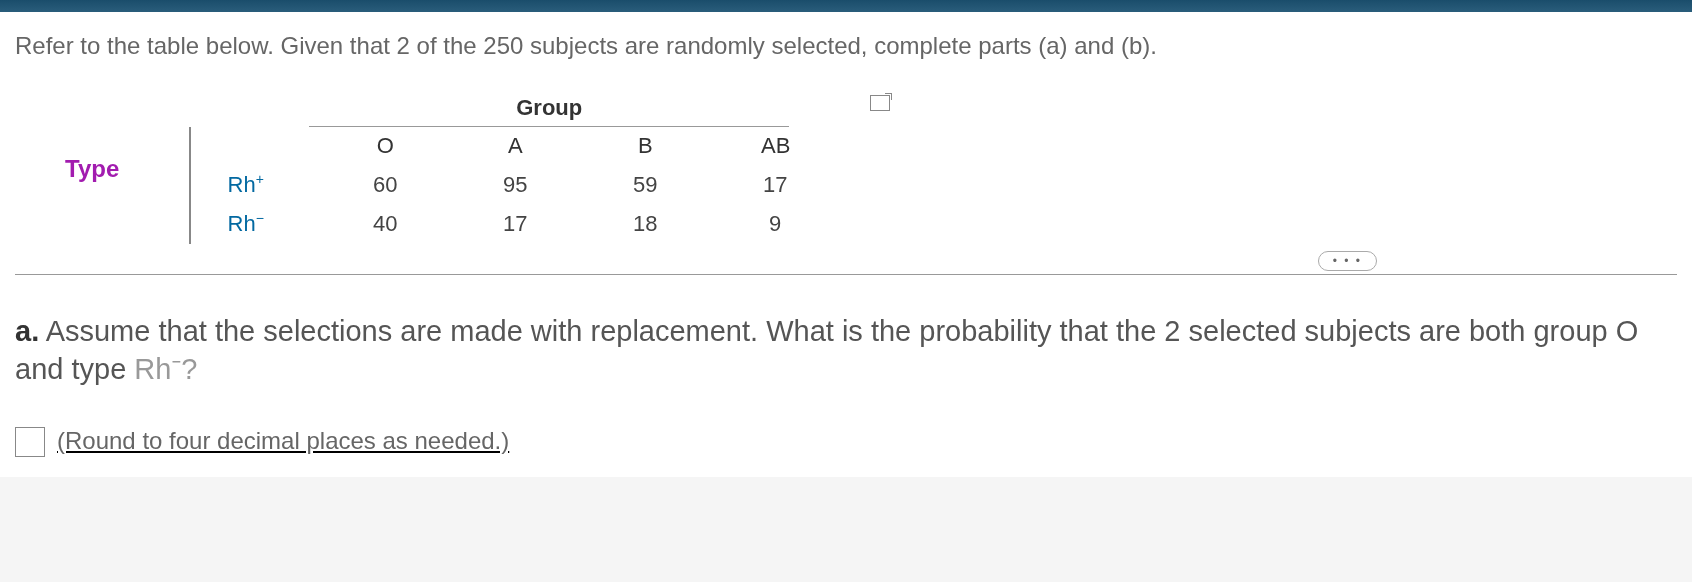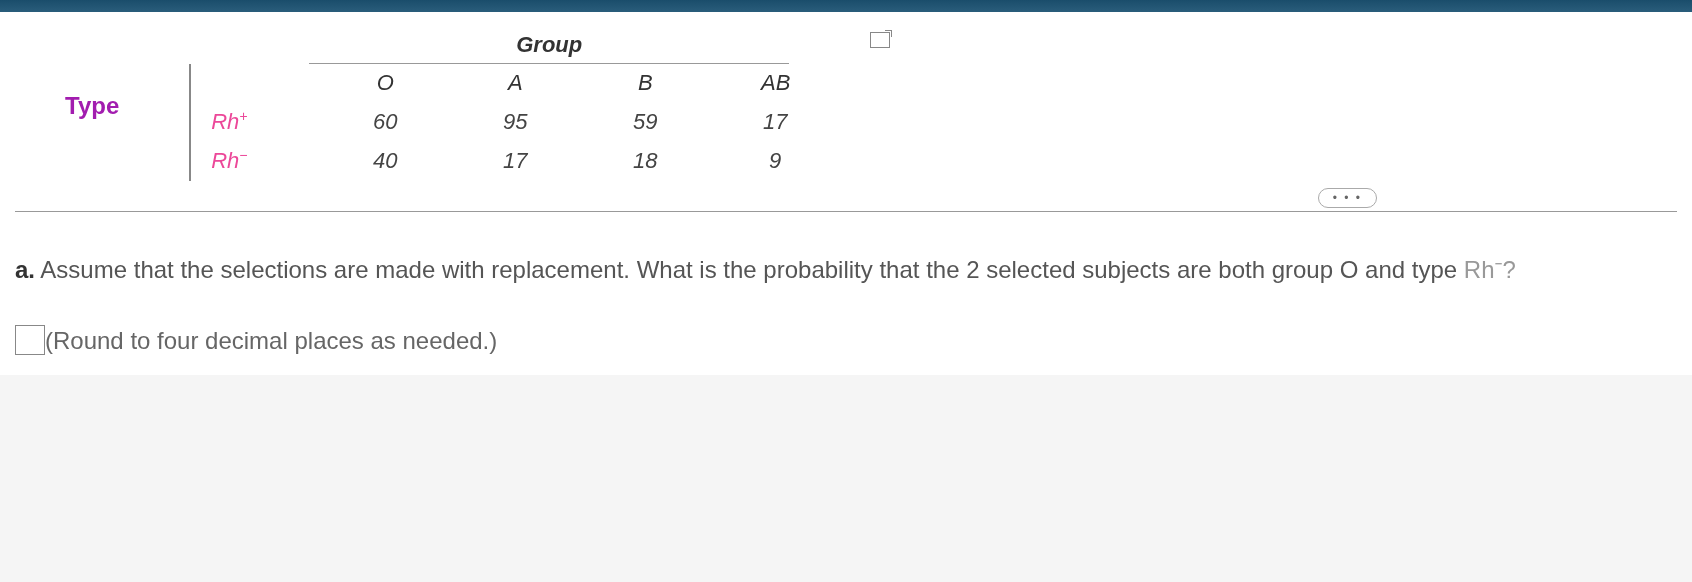--- a/index.html
+++ b/index.html
@@ -33,21 +33,20 @@
       position: relative;
     }
     .type-label {
       font-weight: bold;
       font-size: 24px;
       margin-right: 70px;
       color: #a21caf;
     }
     .table-wrap {
       position: relative;
-      font-style: italic;
     }
     .group-header {
       text-align: center;
       font-weight: bold;
       font-size: 22px;
       color: #333;
       border-bottom: 1px solid #999;
       padding-bottom: 5px;
       margin-left: 120px;
       width: 480px;
@@ -57,23 +56,23 @@
       font-size: 22px;
       color: #444;
     }
     table td, table th {
       padding: 6px 20px;
       text-align: center;
       min-width: 130px;
     }
     .row-label {
       font-weight: normal;
-      text-align: left;
+      text-align: center;
       padding-right: 40px;
-      color: #ec4899;
+      color: #0369a1;
       border-left: 2px solid #888;
       min-width: 120px;
     }
     .row-label sup { font-size: 14px; }
     .col-header {
       font-weight: normal;
       color: #333;
       border-left: 2px solid transparent;
     }
     .rh-labels { border-left: 2px solid #888; }
@@ -111,49 +110,52 @@
       background: #fff;
       border: 1px solid #aaa;
       border-radius: 12px;
       padding: 2px 14px;
       font-size: 12px;
       letter-spacing: 2px;
       color: #666;
       cursor: pointer;
     }
     .part-a {
-      font-size: 24px;
+      font-size: 29px;
       color: #555;
       margin-bottom: 40px;
     }
     .part-a .label { font-weight: bold; color: #333; }
     .part-a .faded { color: #999; }
     .answer-row {
       display: flex;
-      align-items: flex-end;
+      align-items: flex-start;
+      gap: 12px;
+      text-decoration: underline;
     }
     .answer-input {
       width: 30px;
       height: 30px;
       border: 1px solid #888;
       background: #fff;
       font-size: 18px;
       text-align: center;
     }
     .round-hint {
       font-size: 24px;
       color: #666;
     }
   </style>
 </head>
 <body>
 
 <div class="topbar"></div>
 <div class="content">
 
+  <div class="question-intro">Refer to the table below. Given that 2 of the 250 subjects are randomly selected, complete parts (a) and (b).</div>
 
   <div class="table-container">
     <div class="type-label">Type</div>
     <div class="table-wrap">
       <div class="group-header">Group</div>
       <table>
         <tbody>
             <tr>
           <td class="rh-labels"></td>
           <td class="col-header">O</td>

